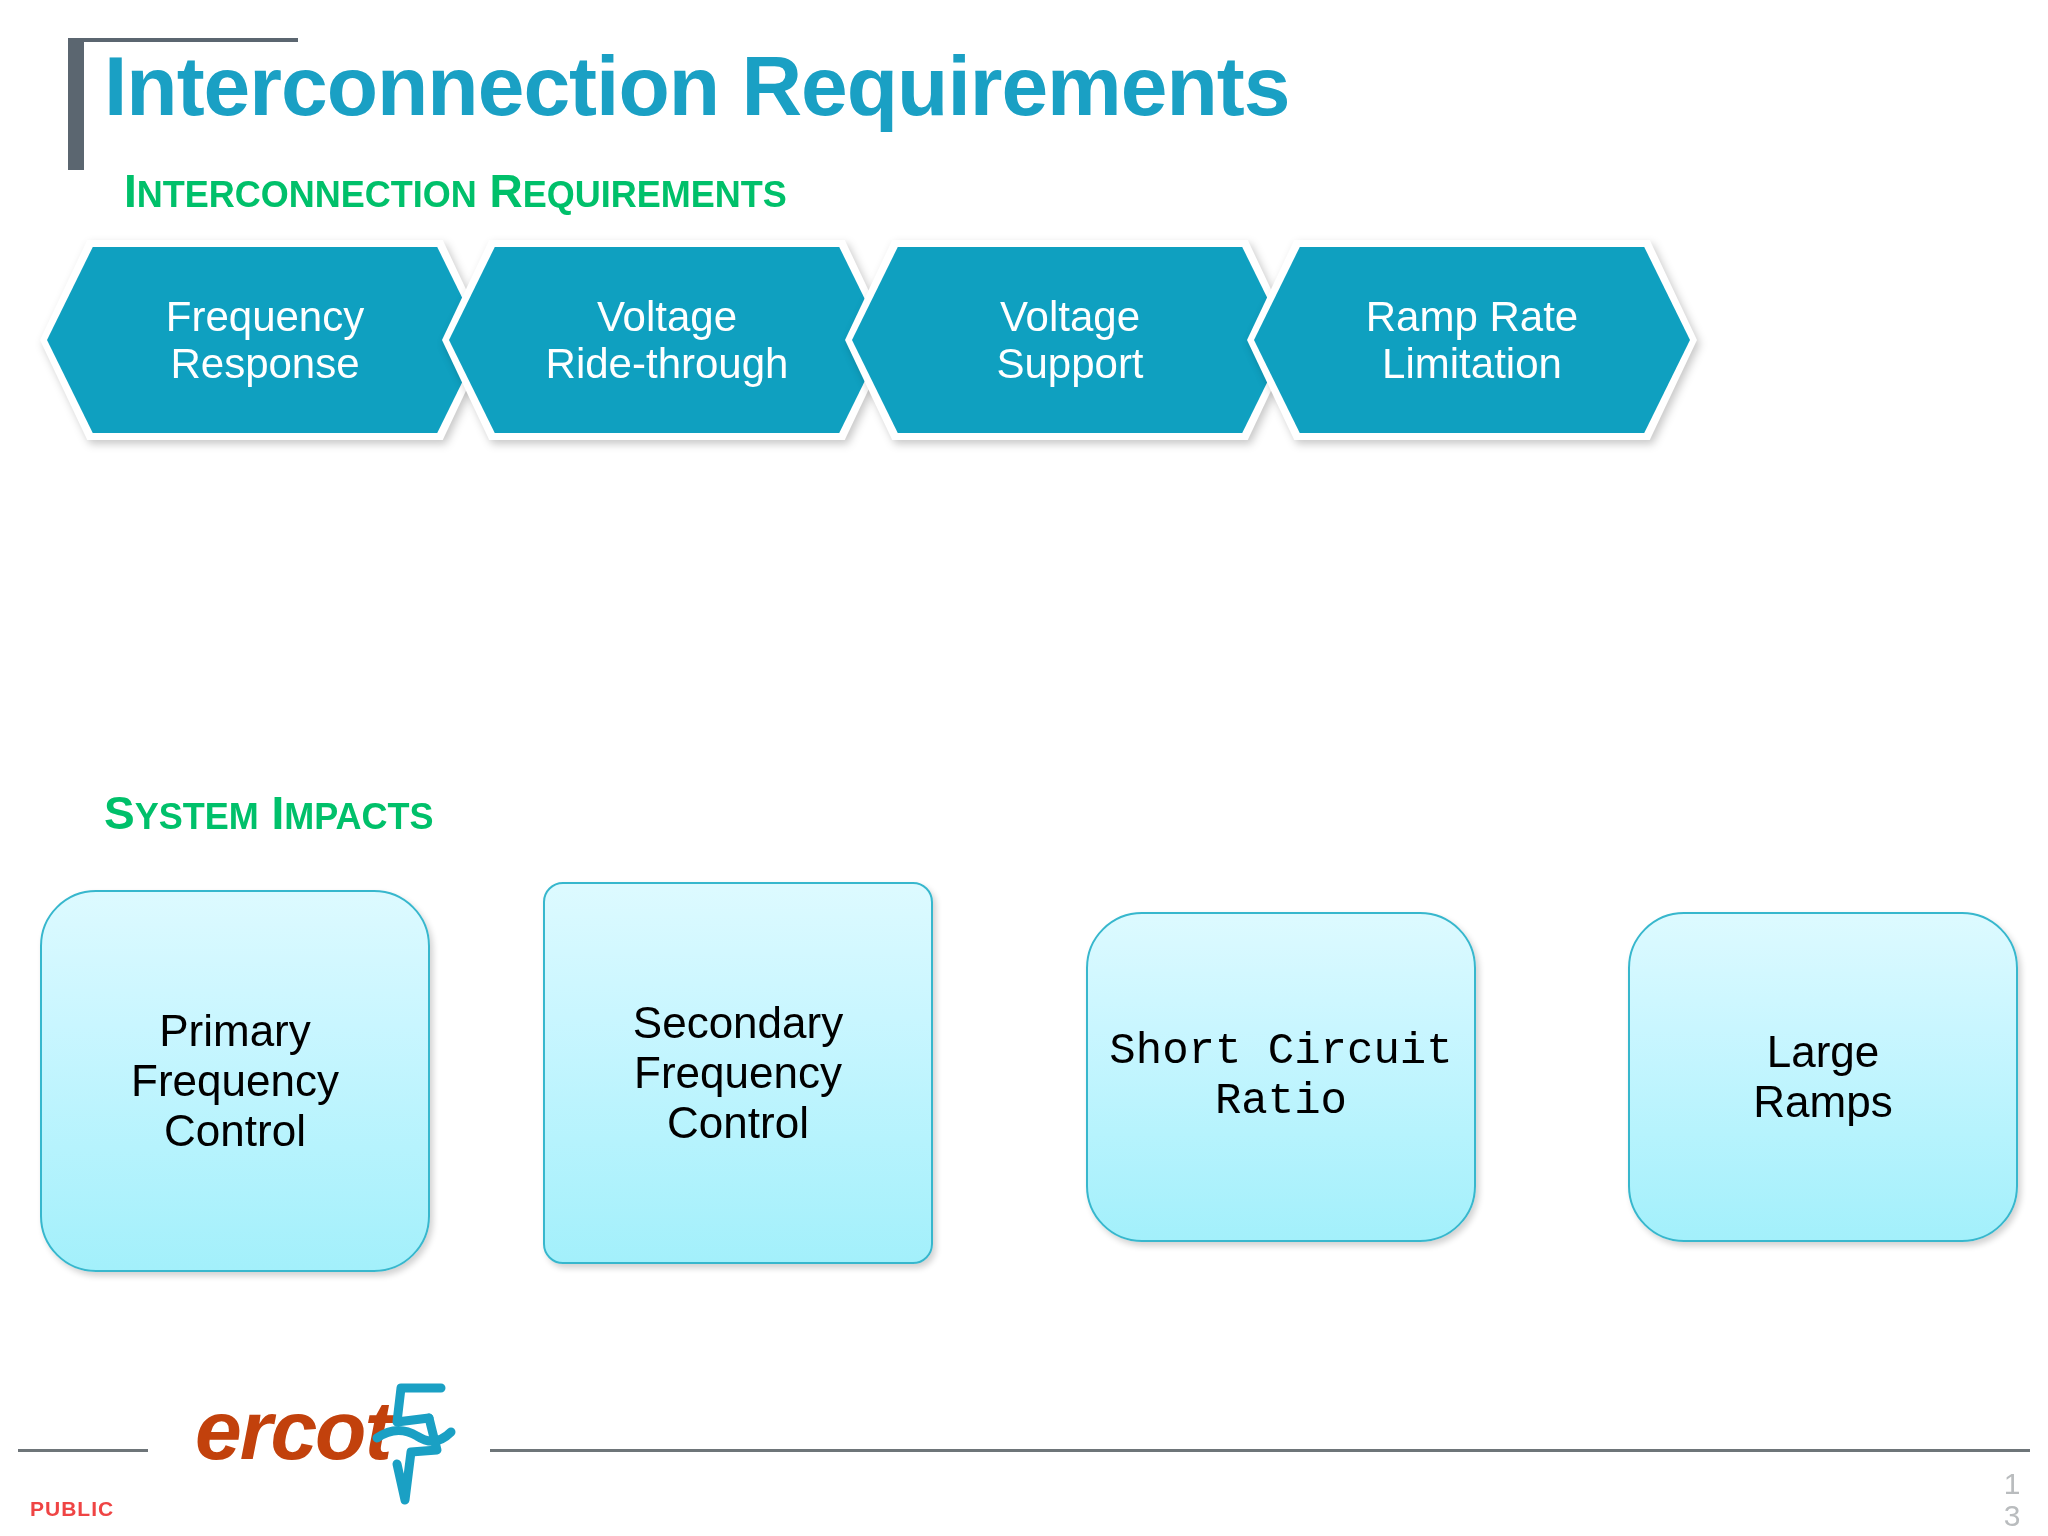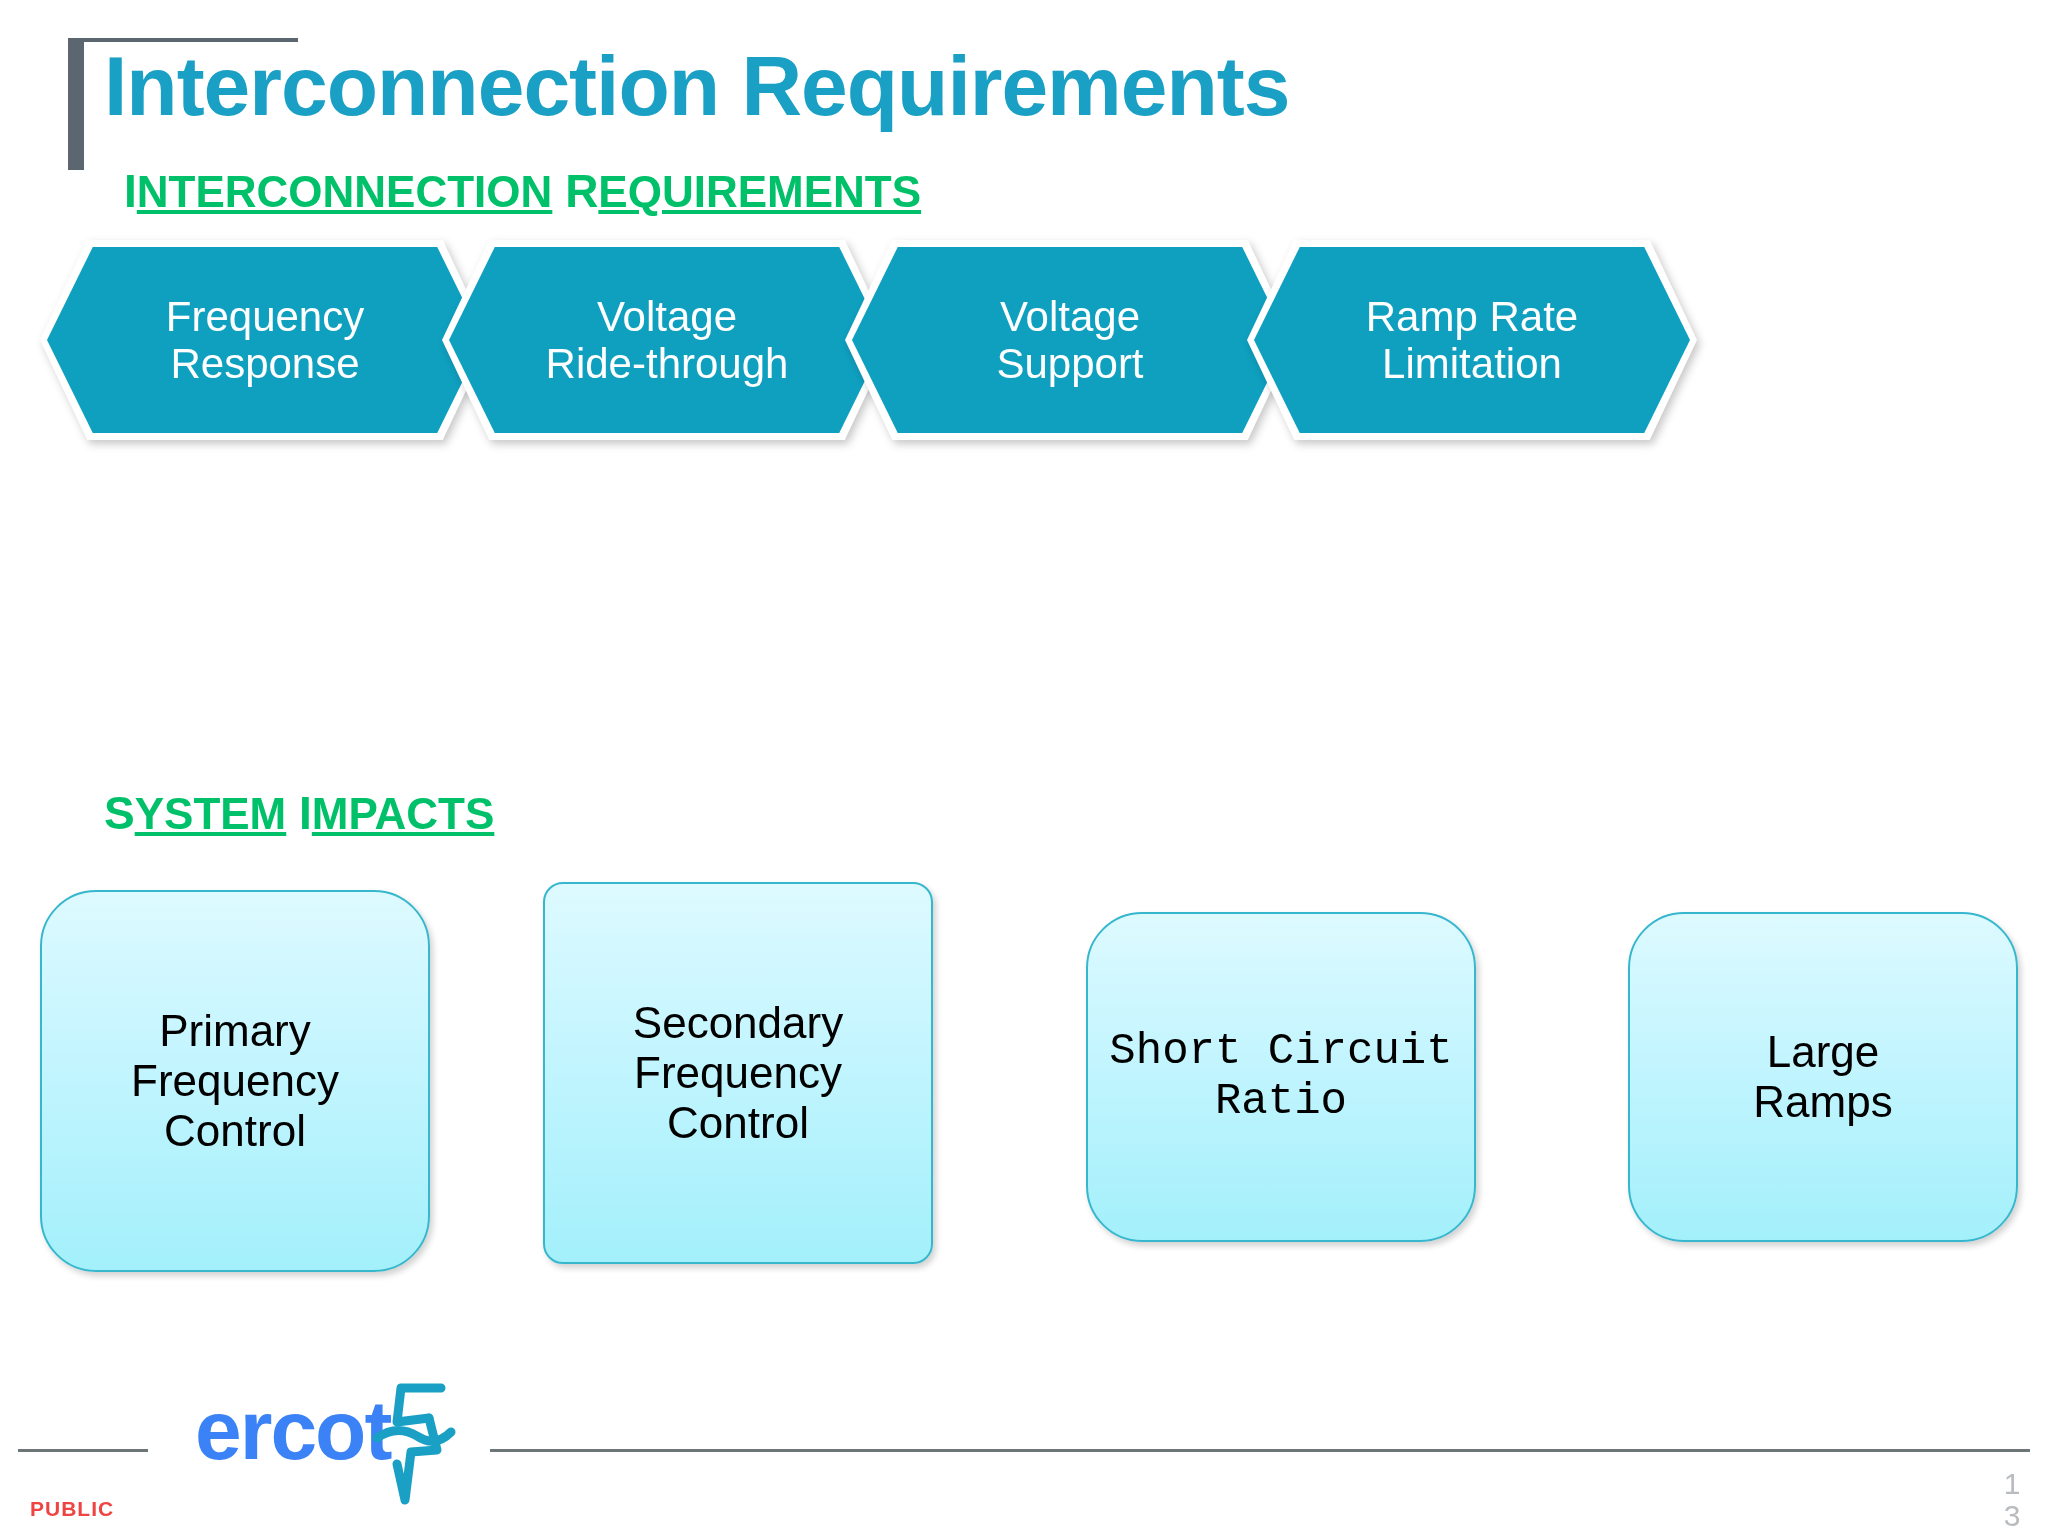--- a/index.html
+++ b/index.html
@@ -57,22 +57,21 @@
     position: absolute;
     color: #00c06a;
     font-weight: bold;
     white-space: nowrap;
     line-height: 1;
   }
   .section-heading .cap {
     font-size: 46px;
   }
   .section-heading .sm {
-    font-size: 44px;
-    text-decoration: underline;
+    font-size: 36px;
   }
   #heading-interconnection {
     left: 124px;
     top: 168px;
   }
   #heading-system-impacts {
     left: 104px;
     top: 790px;
   }
 
@@ -199,21 +198,22 @@
     top: 1380px;
     width: 260px;
     height: 130px;
   }
   .ercot-word {
     position: absolute;
     left: 0px;
     top: 8px;
     font-size: 84px;
     font-weight: bold;
-    color: #3b82f6;
+    font-style: italic;
+    color: #c2410c;
     letter-spacing: -2px;
     line-height: 1;
     font-family: "Liberation Sans", sans-serif;
   }
   .ercot-bolt {
     position: absolute;
     left: 172px;
     top: -2px;
     width: 90px;
     height: 130px;

